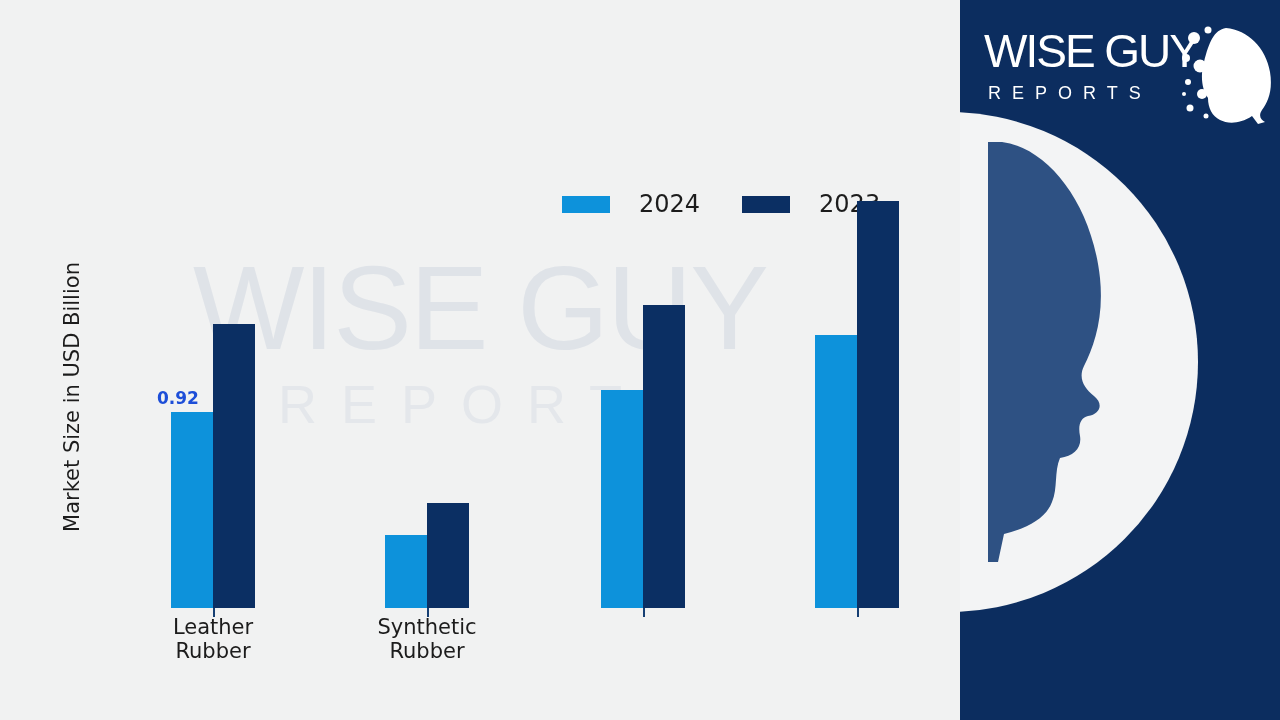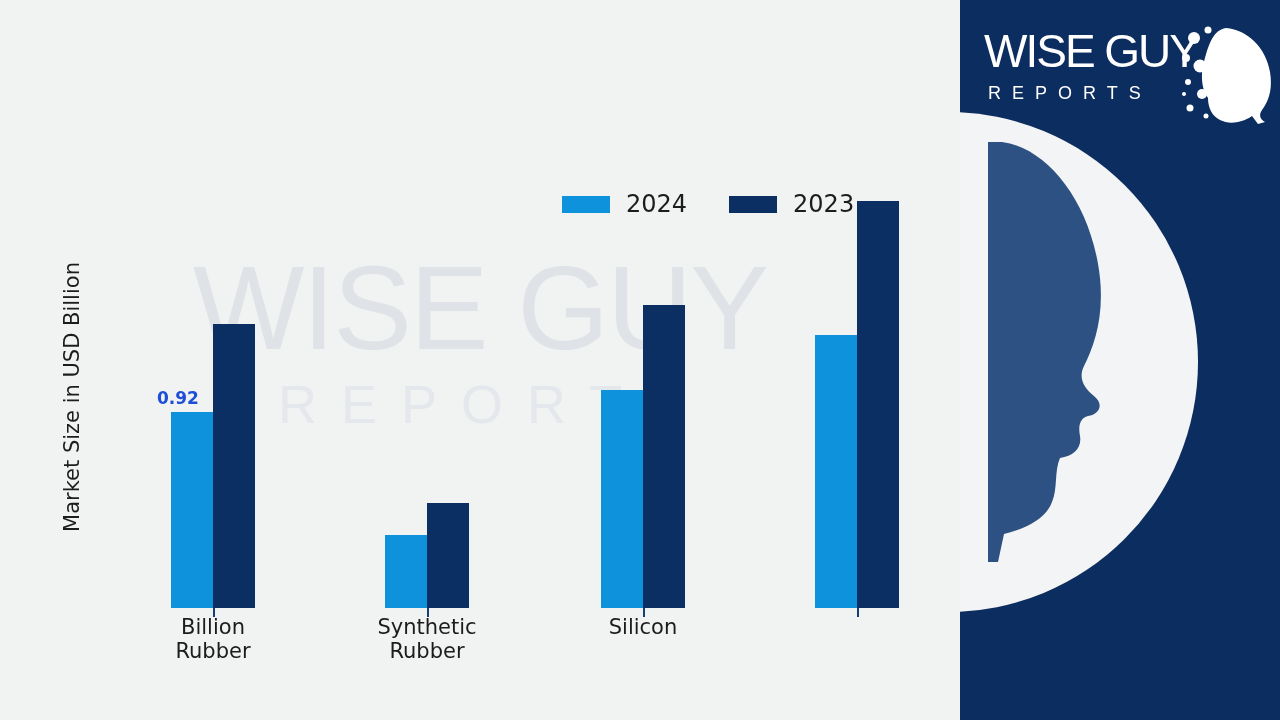--- a/index.html
+++ b/index.html
@@ -85,21 +85,21 @@
     position: absolute;
     left: 562px;
     top: 190px;
     display: flex;
     align-items: center;
     gap: 42px;
   }
   .legend-item {
     display: flex;
     align-items: center;
-    gap: 16px;
+    gap: 29px;
   }
   .legend-swatch {
     width: 48px;
     height: 17px;
   }
   .legend-text {
     font-size: 24px;
     color: #1c1c1c;
     font-family: "DejaVu Sans", sans-serif;
   }
@@ -235,36 +235,33 @@
       <span class="legend-text">2023</span>
     </div>
   </div>
 
   <div class="plot" id="plot">
       <div class="bar" style="left: 75px; width: 42px; height: 196.267px; background: rgb(13, 146, 219);"></div>
       <div class="bar-label" style="left: 61px; bottom: 200.267px;">0.92</div>
       <div class="bar" style="left: 117px; width: 42px; height: 283.733px; background: rgb(11, 47, 99);"></div>
       <div class="tick" style="left: 117px;"></div>
       <div class="cat-label" style="left: 27px; width: 180px;">
-        <div>Billion</div>
+        <div>Leather</div>
         <div>Rubber</div>
       </div>
       <div class="bar" style="left: 289px; width: 42px; height: 72.5333px; background: rgb(13, 146, 219);"></div>
       <div class="bar" style="left: 331px; width: 42px; height: 104.533px; background: rgb(11, 47, 99);"></div>
       <div class="tick" style="left: 331px;"></div>
       <div class="cat-label" style="left: 241px; width: 180px;">
         <div>Synthetic</div>
         <div>Rubber</div>
       </div>
       <div class="bar" style="left: 505px; width: 42px; height: 217.6px; background: rgb(13, 146, 219);"></div>
       <div class="bar" style="left: 547px; width: 42px; height: 302.933px; background: rgb(11, 47, 99);"></div>
       <div class="tick" style="left: 547px;"></div>
-      <div class="cat-label" style="left: 457px; width: 180px;">
-        <div>Silicon</div>
-      </div>
       <div class="bar" style="left: 719px; width: 42px; height: 273.067px; background: rgb(13, 146, 219);"></div>
       <div class="bar" style="left: 761px; width: 42px; height: 407.467px; background: rgb(11, 47, 99);"></div>
       <div class="tick" style="left: 761px;"></div>
     </div>
 
   <div class="brand-panel">
 
     <svg class="dots-bg" viewBox="0 0 330 440">
       <g fill="#d4d9e2">
         <circle cx="40" cy="36" r="9"></circle>

